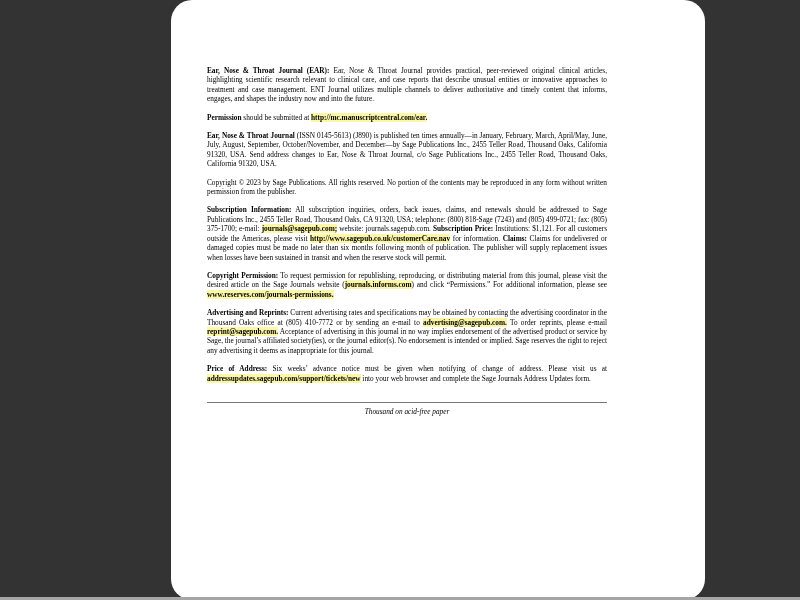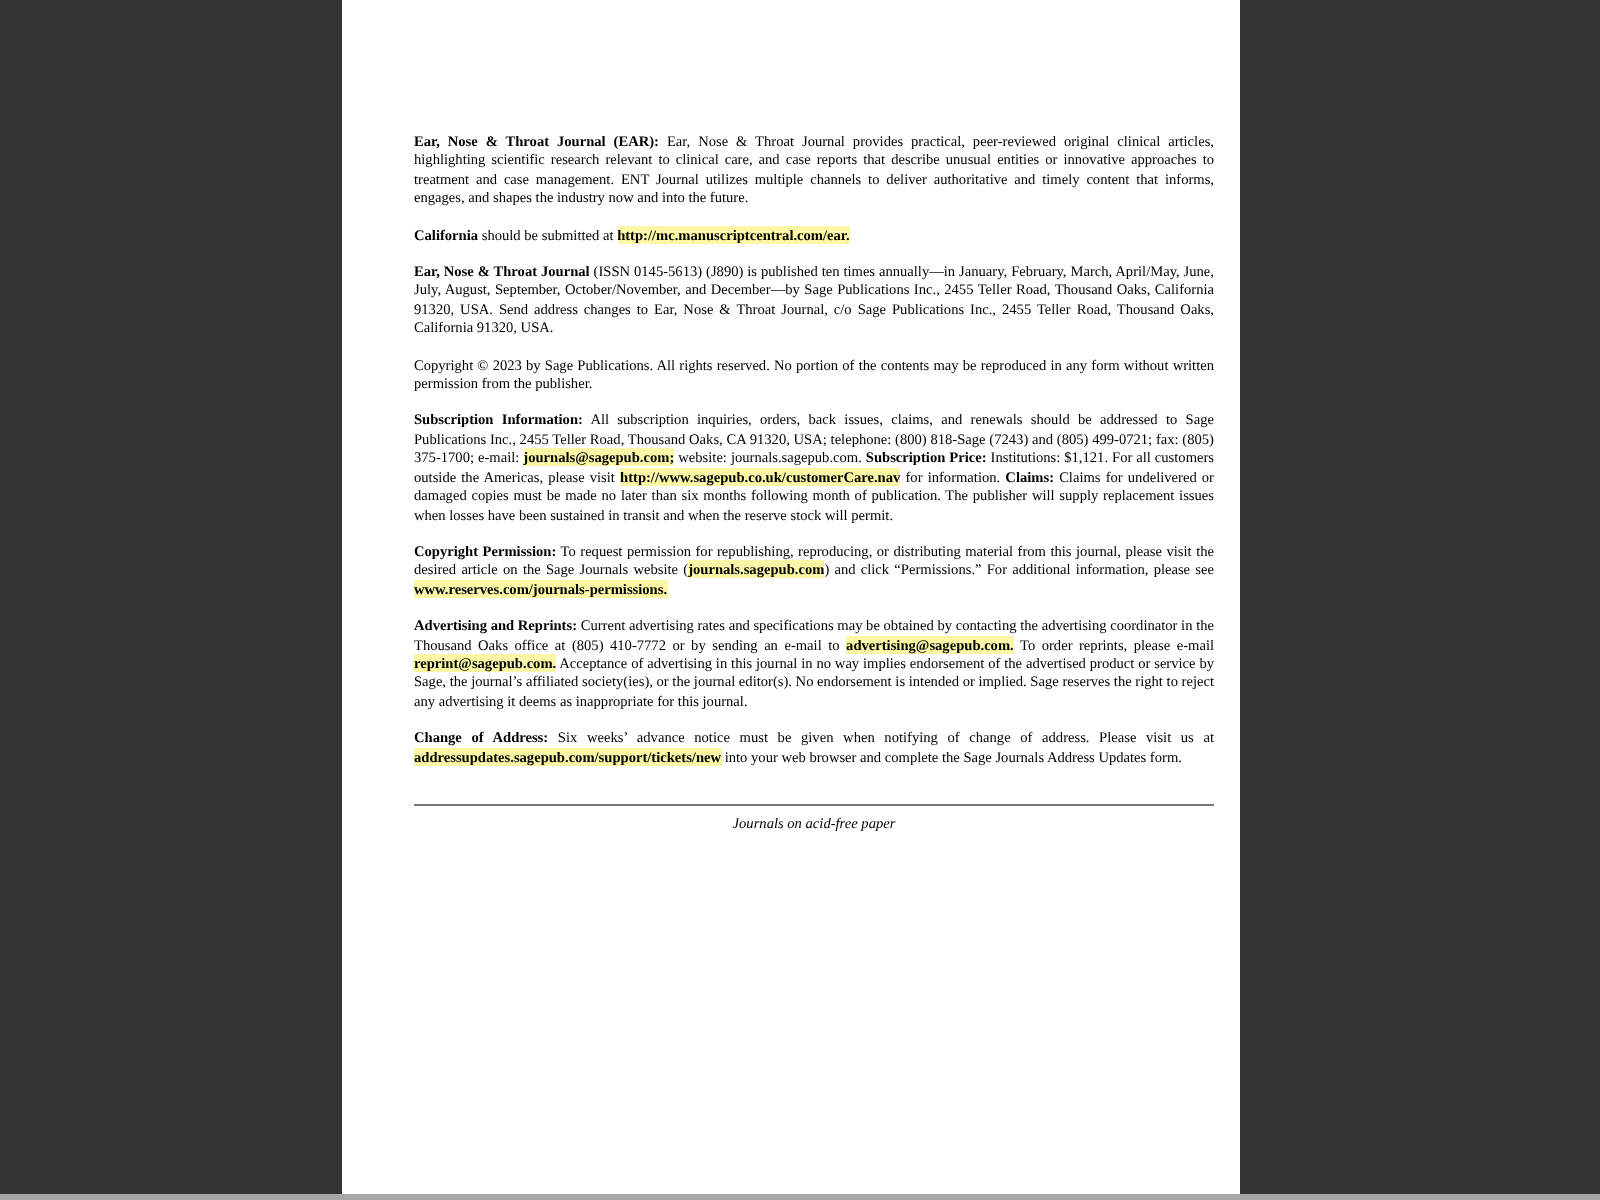--- a/index.html
+++ b/index.html
@@ -8,23 +8,24 @@
     width: 800px;
     height: 600px;
     overflow: hidden;
     font-family: "Liberation Serif", serif;
     background: var(--win-bg, #333333);
   }
   .paper {
     position: absolute;
     left: 171px;
     top: 0;
-    width: 449px;
+    width: 534px;
     height: 600px;
     background: var(--paper-bg, #ffffff);
+    border-radius: 21px;
   }
   .textcol {
     position: absolute;
     left: 36px;
     top: 66px;
     width: 400px;
     color: #000000;
     font-size: 7.3px;
     line-height: 9.4px;
     text-align: justify;
@@ -63,26 +64,26 @@
     z-index: 5;
   }
 </style>
 </head>
 <body>
 
 <div class="paper">
   <div class="textcol">
     <div>
         <p class="para"><b>Ear, Nose &amp; Throat Journal (EAR): </b>Ear, Nose &amp; Throat Journal provides practical, peer-reviewed original clinical articles, highlighting scientific research relevant to clinical care, and case reports that describe unusual entities or innovative approaches to treatment and case management. ENT Journal utilizes multiple channels to deliver authoritative and timely content that informs, engages, and shapes the industry now and into the future.</p>
-        <p class="para"><b>California</b> should be submitted at <span class="hl">http://mc.manuscriptcentral.com/ear.</span></p>
+        <p class="para"><b>Permission</b> should be submitted at <span class="hl">http://mc.manuscriptcentral.com/ear.</span></p>
         <p class="para"><b>Ear, Nose &amp; Throat Journal</b> (ISSN 0145-5613) (J890) is published ten times annually—in January, February, March, April/May, June, July, August, September, October/November, and December—by Sage Publications Inc., 2455 Teller Road, Thousand Oaks, California 91320, USA. Send address changes to Ear, Nose &amp; Throat Journal, c/o Sage Publications Inc., 2455 Teller Road, Thousand Oaks, California 91320, USA.</p>
         <p class="para">Copyright © 2023 by Sage Publications. All rights reserved. No portion of the contents may be reproduced in any form without written permission from the publisher.</p>
         <p class="para"><b>Subscription Information:</b> All subscription inquiries, orders, back issues, claims, and renewals should be addressed to Sage Publications Inc., 2455 Teller Road, Thousand Oaks, CA 91320, USA; telephone: (800) 818-Sage (7243) and (805) 499-0721; fax: (805) 375-1700; e-mail: <span class="hl">journals@sagepub.com;</span> website: journals.sagepub.com. <b>Subscription Price:</b> Institutions: $1,121. For all customers outside the Americas, please visit <span class="hl">http://www.sagepub.co.uk/customerCare.nav</span> for information. <b>Claims:</b> Claims for undelivered or damaged copies must be made no later than six months following month of publication. The publisher will supply replacement issues when losses have been sustained in transit and when the reserve stock will permit.</p>
-        <p class="para"><b>Copyright Permission:</b> To request permission for republishing, reproducing, or distributing material from this journal, please visit the desired article on the Sage Journals website (<span class="hl">journals.sagepub.com</span>) and click “Permissions.” For additional information, please see <span class="hl">www.reserves.com/journals-permissions.</span></p>
+        <p class="para"><b>Copyright Permission:</b> To request permission for republishing, reproducing, or distributing material from this journal, please visit the desired article on the Sage Journals website (<span class="hl">journals.informs.com</span>) and click “Permissions.” For additional information, please see <span class="hl">www.reserves.com/journals-permissions.</span></p>
         <p class="para"><b>Advertising and Reprints:</b> Current advertising rates and specifications may be obtained by contacting the advertising coordinator in the Thousand Oaks office at (805) 410-7772 or by sending an e-mail to <span class="hl">advertising@sagepub.com.</span> To order reprints, please e-mail <span class="hl">reprint@sagepub.com.</span> Acceptance of advertising in this journal in no way implies endorsement of the advertised product or service by Sage, the journal’s affiliated society(ies), or the journal editor(s). No endorsement is intended or implied. Sage reserves the right to reject any advertising it deems as inappropriate for this journal.</p>
-        <p class="para"><b>Change of Address:</b> Six weeks’ advance notice must be given when notifying of change of address. Please visit us at <span class="hl">addressupdates.sagepub.com/support/tickets/new</span> into your web browser and complete the Sage Journals Address Updates form.</p>
+        <p class="para"><b>Price of Address:</b> Six weeks’ advance notice must be given when notifying of change of address. Please visit us at <span class="hl">addressupdates.sagepub.com/support/tickets/new</span> into your web browser and complete the Sage Journals Address Updates form.</p>
       </div>
     <hr class="rule">
-    <div class="note">Journals on acid-free paper</div>
+    <div class="note">Thousand on acid-free paper</div>
   </div>
 </div>
 
 <div class="bottom-bar"></div>
 
 </body></html>

